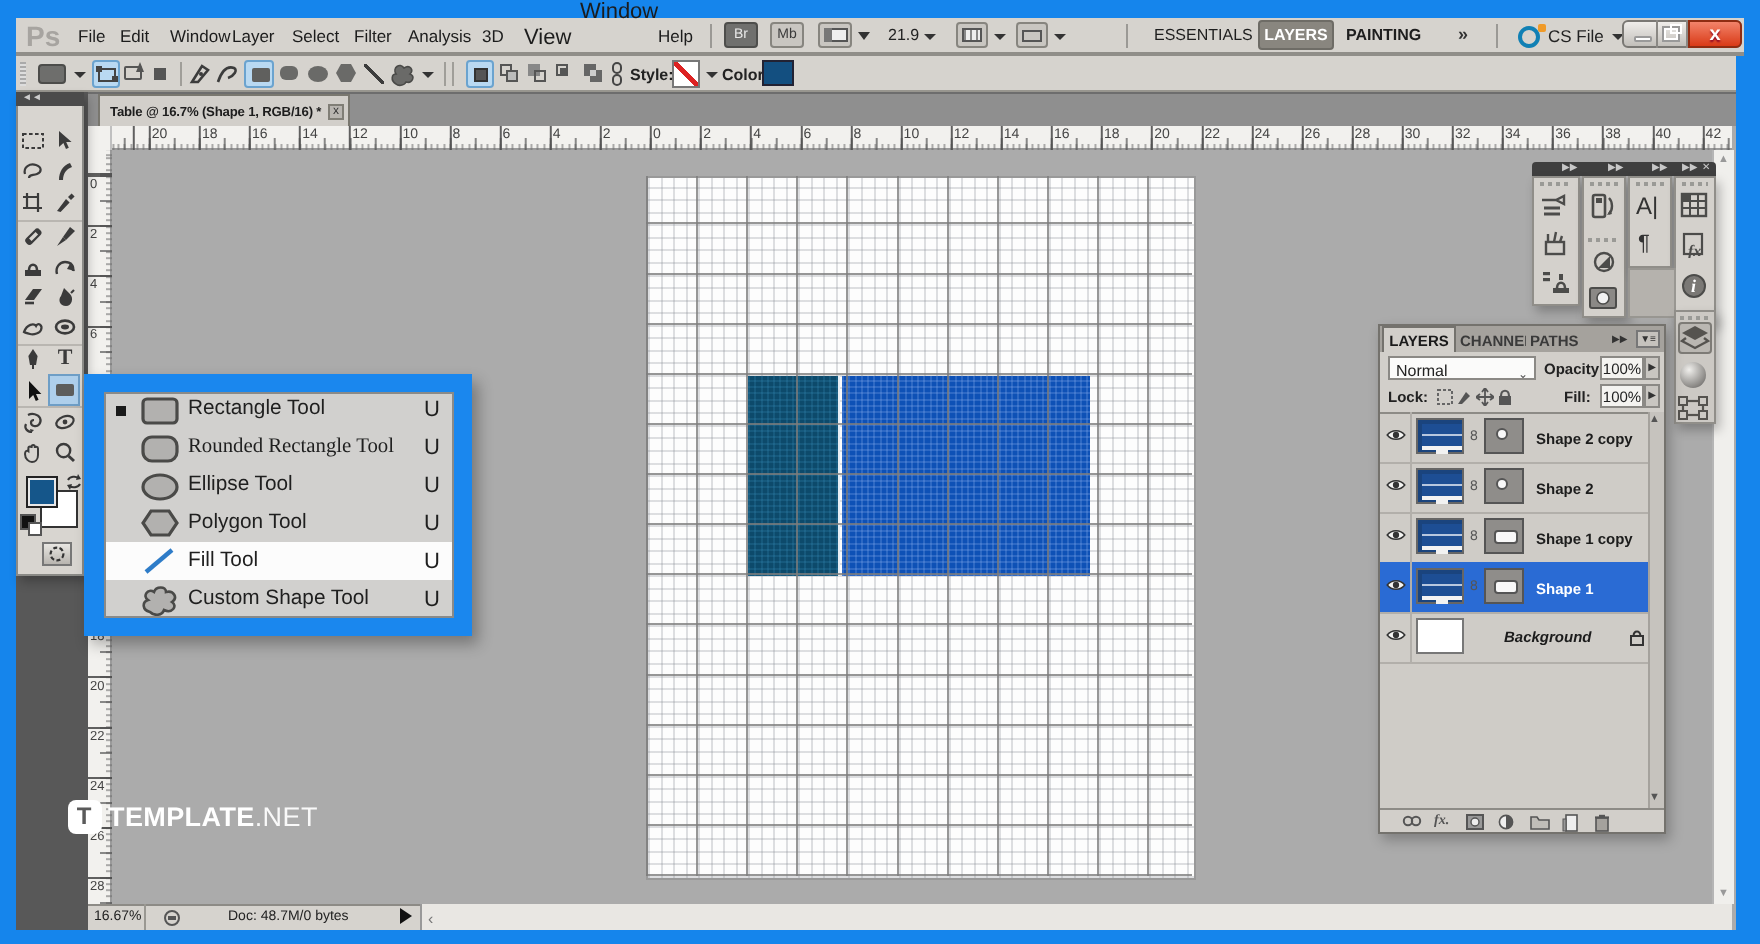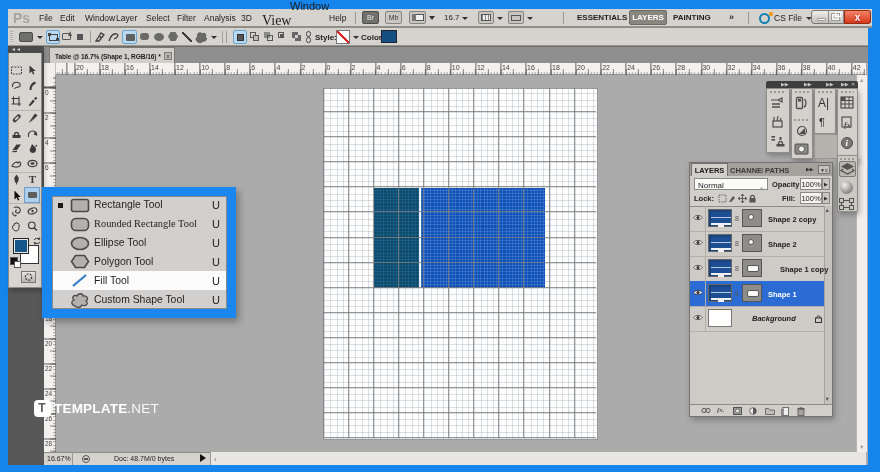--- a/index.html
+++ b/index.html
@@ -8,43 +8,43 @@
 <div style="position:absolute;left:8px;top:9px;width:864px;height:19px;background:#d6d3ce;border-bottom:2px solid #908e89;"></div>
 <div style="position:absolute;left:13px;top:10px;width:30px;height:16px;font-size:14px;font-weight:bold;color:#a7a4a0;letter-spacing:0px;">Ps</div>
 <div style="position:absolute;left:39px;top:13px;font-size:8.5px;color:#1c1c1c;">File</div>
 <div style="position:absolute;left:60px;top:13px;font-size:8.5px;color:#1c1c1c;">Edit</div>
 <div style="position:absolute;left:85px;top:13px;font-size:8.5px;color:#1c1c1c;">Window</div>
 <div style="position:absolute;left:116px;top:13px;font-size:8.5px;color:#1c1c1c;">Layer</div>
 <div style="position:absolute;left:146px;top:13px;font-size:8.5px;color:#1c1c1c;">Select</div>
 <div style="position:absolute;left:177px;top:13px;font-size:8.5px;color:#1c1c1c;">Filter</div>
 <div style="position:absolute;left:204px;top:13px;font-size:8.5px;color:#1c1c1c;">Analysis</div>
 <div style="position:absolute;left:241px;top:13px;font-size:8.5px;color:#1c1c1c;">3D</div>
-<div style="position:absolute;left:262px;top:13px;font-size:14px;color:#1c1c1c;font-family:Liberation Serif, serif;">View</div>
+<div style="position:absolute;left:262px;top:13px;font-size:11px;color:#1c1c1c;">View</div>
 <div style="position:absolute;left:290px;top:0;font-size:11px;color:#1c1c1c;">Window</div>
 <div style="position:absolute;left:329px;top:13px;font-size:8.5px;color:#1c1c1c;">Help</div>
 <div style="position:absolute;left:355px;top:12px;width:1px;height:12px;background:#9b9995;"></div>
 <div style="position:absolute;left:362px;top:11px;width:17px;height:13px;background:#70706e;border:1px solid #4e4e4c;border-radius:2px;color:#e8e8e8;font-size:7px;text-align:center;line-height:11px;">Br</div>
 <div style="position:absolute;left:385px;top:11px;width:17px;height:13px;background:#c9c6c1;border:1px solid #87857f;border-radius:2px;color:#3a3a3a;font-size:7px;text-align:center;line-height:11px;">Mb</div>
 <div style="position:absolute;left:409px;top:11px;width:17px;height:13px;background:#c9c6c1;border:1px solid #87857f;border-radius:2px;">
     <div style="position:absolute;left:2px;top:2px;width:12px;height:7px;border:1px solid #555;background:#efefef;"></div>
     <div style="position:absolute;left:2px;top:2px;width:4px;height:7px;background:#777;"></div>
   </div>
 <div style="position:absolute;left:429px;top:16px;width:0;height:0;border-left:3px solid transparent;border-right:3px solid transparent;border-top:4px solid #333;"></div>
-<div style="position:absolute;left:444px;top:13px;font-size:8px;color:#222;">16.7</div>
+<div style="position:absolute;left:444px;top:13px;font-size:8px;color:#222;">21.9</div>
 <div style="position:absolute;left:462px;top:17px;width:0;height:0;border-left:3px solid transparent;border-right:3px solid transparent;border-top:3px solid #333;"></div>
 <div style="position:absolute;left:478px;top:11px;width:16px;height:13px;background:#c9c6c1;border:1px solid #87857f;border-radius:2px;">
     <div style="position:absolute;left:2px;top:2px;width:10px;height:7px;border:1px solid #555;background:repeating-linear-gradient(90deg,#888 0 1px,#eee 1px 3px);"></div>
   </div>
 <div style="position:absolute;left:497px;top:17px;width:0;height:0;border-left:3px solid transparent;border-right:3px solid transparent;border-top:3px solid #333;"></div>
 <div style="position:absolute;left:508px;top:11px;width:16px;height:13px;background:#c9c6c1;border:1px solid #87857f;border-radius:2px;">
     <div style="position:absolute;left:2px;top:3px;width:10px;height:6px;border:1px solid #555;"></div>
   </div>
 <div style="position:absolute;left:527px;top:17px;width:0;height:0;border-left:3px solid transparent;border-right:3px solid transparent;border-top:3px solid #333;"></div>
 <div style="position:absolute;left:563px;top:12px;width:1px;height:12px;background:#9b9995;"></div>
-<div style="position:absolute;left:577px;top:13px;font-size:8px;font-weight:bold;color:#1e1e1e;">ESSENTIALS</div>
+<div style="position:absolute;left:577px;top:13px;font-size:8px;font-weight:normal;color:#1e1e1e;">ESSENTIALS</div>
 <div style="position:absolute;left:629px;top:10px;width:38px;height:15px;background:#89867f;border:1px solid #6e6c66;border-radius:2px;color:#fff;font-size:8px;font-weight:bold;text-align:center;line-height:14px;">LAYERS</div>
 <div style="position:absolute;left:673px;top:13px;font-size:8px;font-weight:bold;color:#1e1e1e;">PAINTING</div>
 <div style="position:absolute;left:729px;top:12px;font-size:9px;font-weight:bold;color:#333;">»</div>
 <div style="position:absolute;left:748px;top:12px;width:1px;height:12px;background:#9b9995;"></div>
 <div style="position:absolute;left:759px;top:12.5px;width:11px;height:11px;border:2.5px solid #1180b4;border-radius:50%;"></div>
 <div style="position:absolute;left:769px;top:11.5px;width:4px;height:4px;background:#f09a28;border-radius:1px;"></div>
 <div style="position:absolute;left:774px;top:13px;font-size:8.5px;color:#222;">CS File</div>
 <div style="position:absolute;left:806px;top:17px;width:0;height:0;border-left:3px solid transparent;border-right:3px solid transparent;border-top:3px solid #333;"></div>
 <div style="position:absolute;left:811px;top:10px;width:60px;height:14px;background:linear-gradient(#efedea,#c2bfba);border:1px solid #7a7874;border-radius:3px;"></div>
 <div style="position:absolute;left:817px;top:18px;width:9px;height:3px;background:#fdfdfd;border:1px solid #9a9a9a;border-radius:1px;"></div>
@@ -596,21 +596,21 @@
     <div style="position:absolute;left:2px;top:7px;width:20px;height:1px;background:rgba(235,240,248,0.75);"></div>
     <div style="position:absolute;left:2px;top:13px;width:20px;height:1.5px;background:#f2f2f2;"></div>
     <div style="position:absolute;left:9px;top:14.5px;width:6px;height:2.5px;background:#f2f2f2;"></div>
   </div>
 <div style="position:absolute;left:735px;top:265px;">
     <div style="font-size:7px;color:#555;line-height:7px;">8</div>
   </div>
 <div style="position:absolute;left:742px;top:259px;width:20px;height:18px;background:#8f8d8a;border:1px solid #555;">
     <div style="position:absolute;left:3.5px;top:5px;width:12px;height:7px;background:#f8f8f8;border:1px solid #555;border-radius:2px;"></div>
   </div>
-<div style="position:absolute;left:768px;top:265px;font-size:7.5px;font-weight:bold;color:#1c1c1c;white-space:nowrap;margin-left:12px;">Shape 1 copy</div>
+<div style="position:absolute;left:768px;top:265px;font-size:7.5px;font-weight:bold;color:#1c1c1c;white-space:nowrap;">Shape 1 copy</div>
 <div style="position:absolute;left:690px;top:281px;width:134px;height:25px;background:#2a6bd4;"></div>
 <div style="position:absolute;left:690px;top:305.5px;width:134px;height:1px;background:#b2afaa;"></div>
 <div style="position:absolute;left:693px;top:289px;width:11px;height:8px;">
     <svg width="10" height="7" viewBox="0 0 11 8">
       <path d="M0.5 4 C3 0.8 8 0.8 10.5 4 C8 7.2 3 7.2 0.5 4 Z" fill="#f5f5f3" stroke="#333" stroke-width="0.9"></path>
       <circle cx="5.5" cy="4" r="1.8" fill="#333"></circle>
     </svg>
   </div>
 <div style="position:absolute;left:705px;top:281px;width:1px;height:25px;background:#b2afaa;"></div>
 <div style="position:absolute;left:708px;top:284px;width:24px;height:18px;background:#1a447e;border:1px solid #666;">

